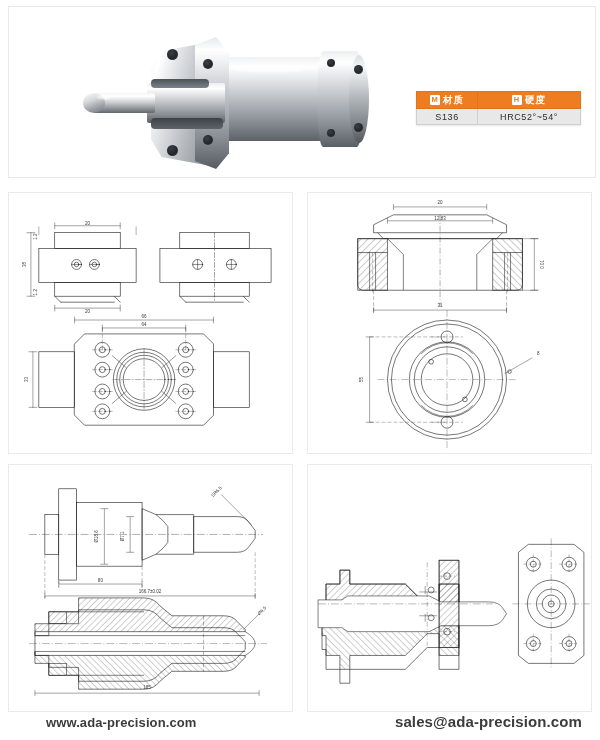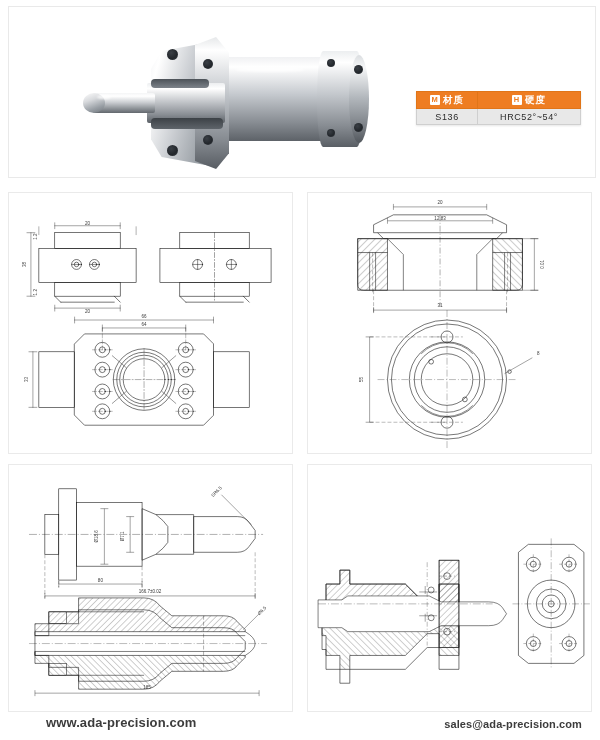--- a/index.html
+++ b/index.html
@@ -161,21 +161,21 @@
     position: absolute;
     left: 18px; bottom: 10px;
     font-size: 13px; font-weight: bold;
     color: #3c3c3c;
     letter-spacing: 0.1px;
     margin-left: 28px;
   }
   .footer-right {
     position: absolute;
     right: 18px; bottom: 10px;
-    font-size: 11px; font-weight: bold;
+    font-size: 15px; font-weight: bold;
     color: #3c3c3c;
     letter-spacing: 0.1px;
   }
 </style>
 </head>
 <body>
 
 <div class="page">
 
   <div class="hero">

